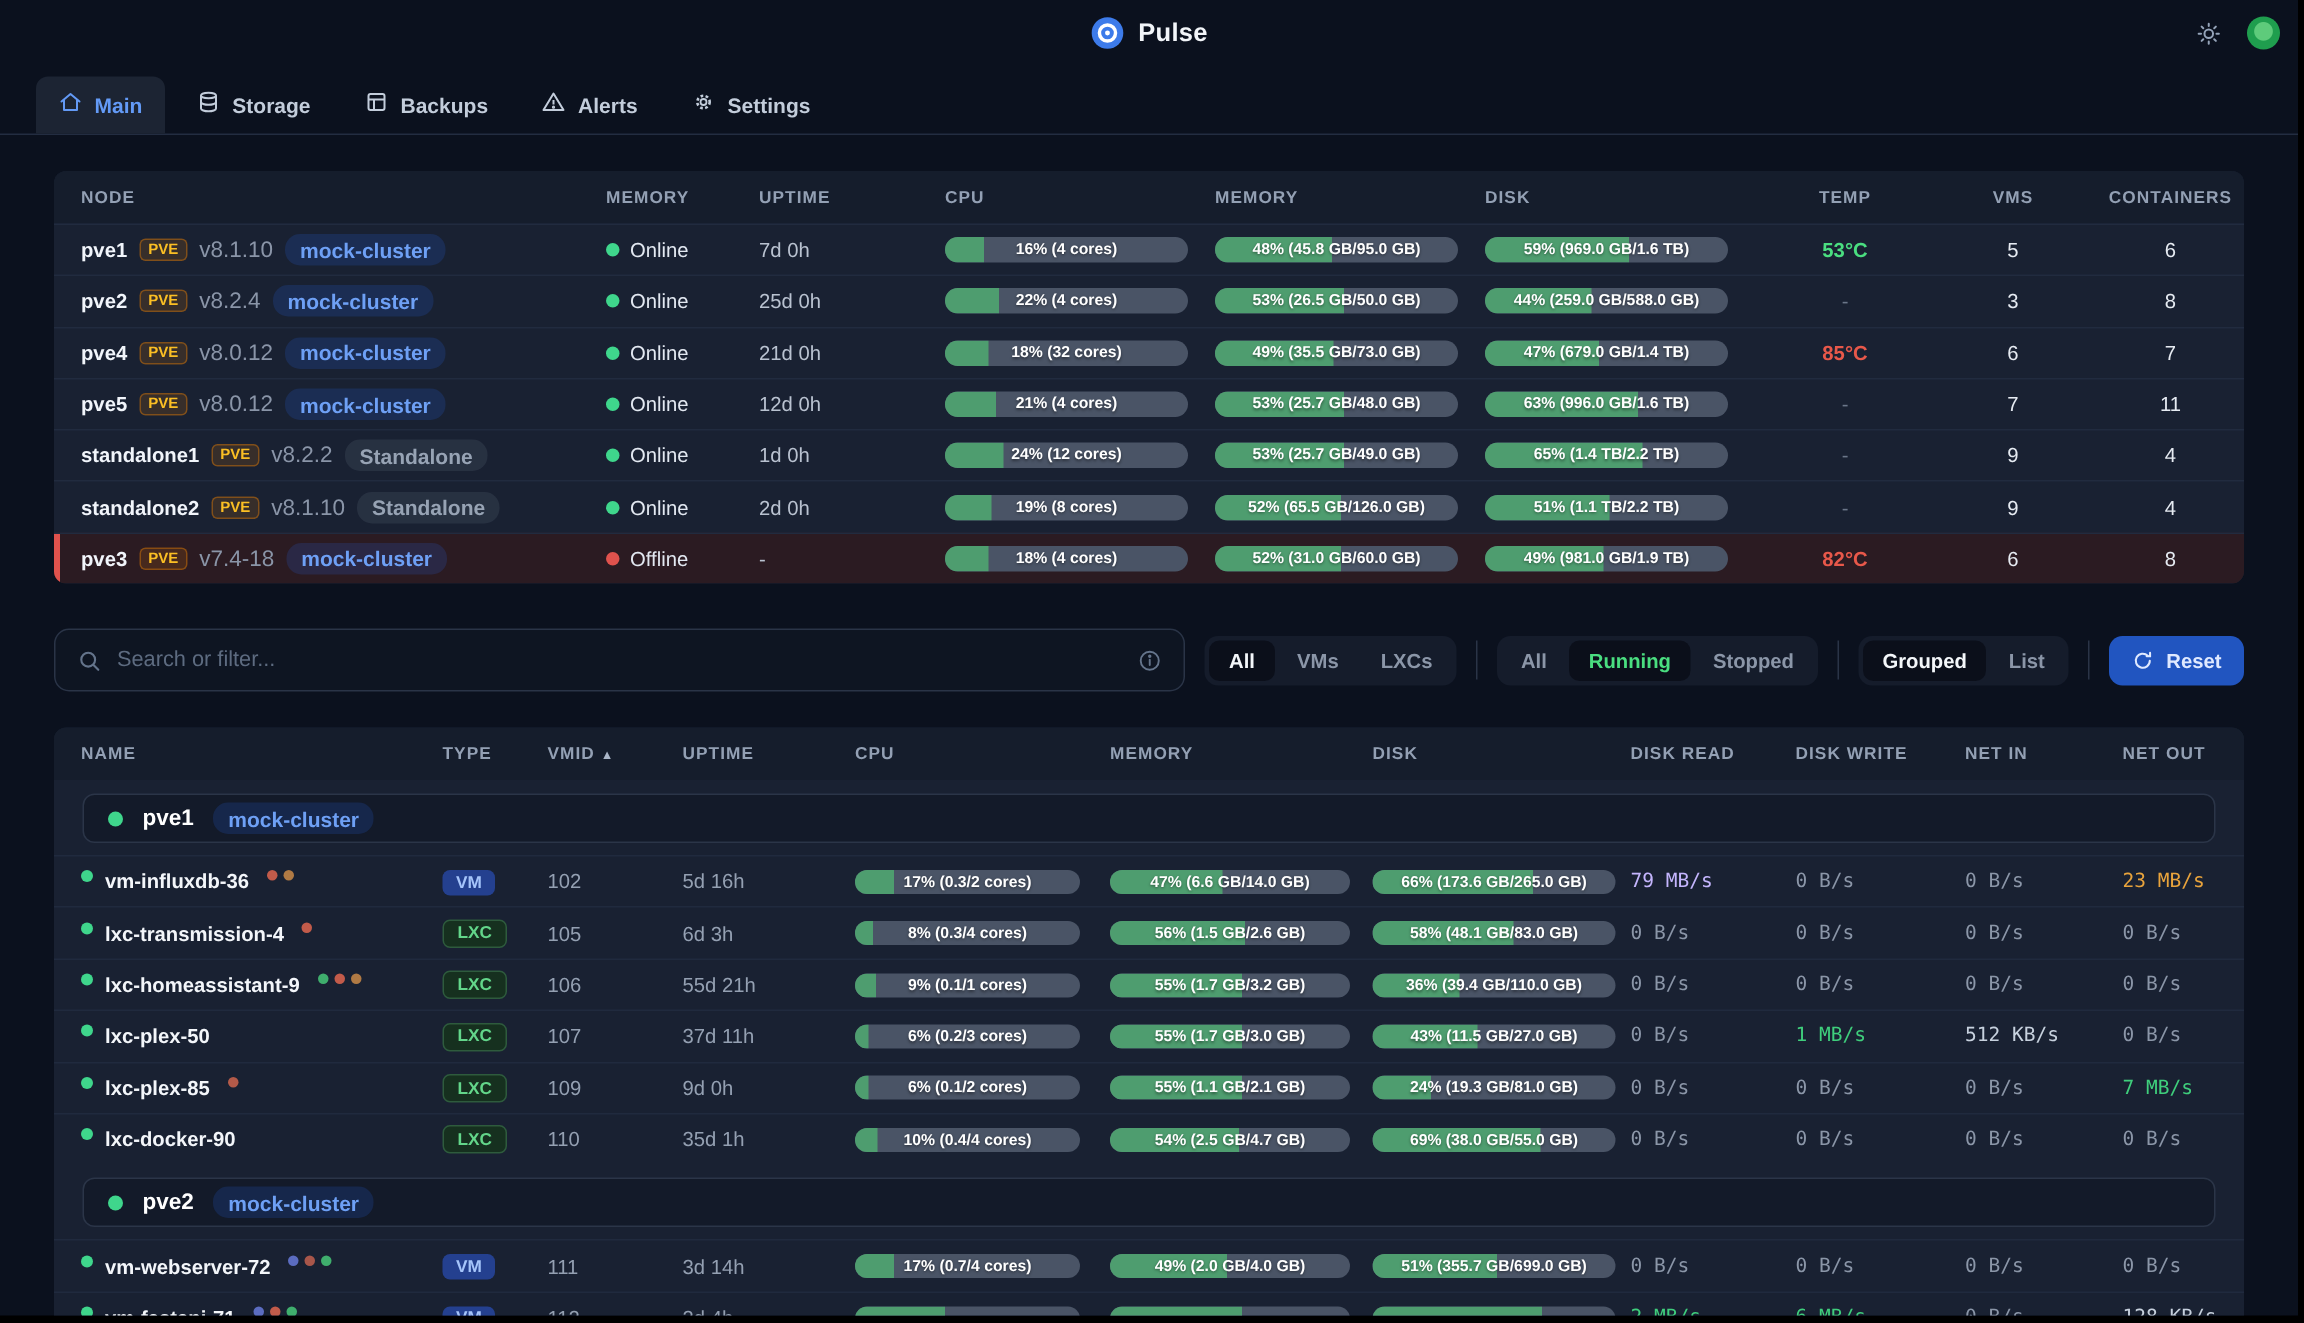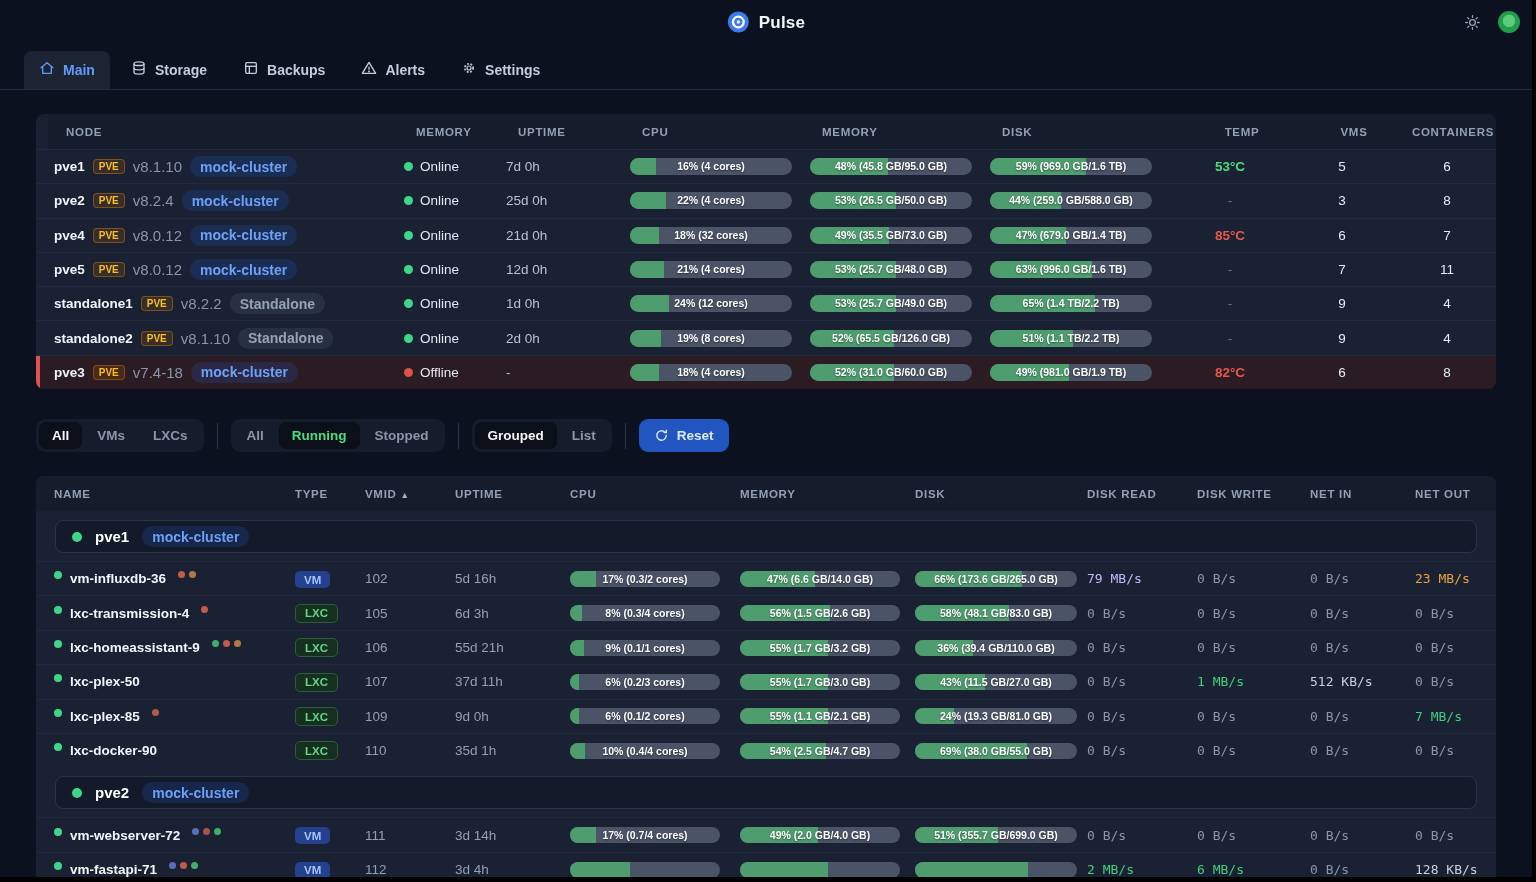--- a/index.html
+++ b/index.html
@@ -32,21 +32,21 @@
 
   
   .card { background:#192132; border-radius:8px; overflow:hidden; }
   .nodes-card { margin-bottom:30px; }
   .hrow { display:grid; align-items:center; height:35px; background:#151d2c;
     padding-left:18px; }
   .hcell { font-size:11.5px; font-weight:700; letter-spacing:.7px; color:#93a0b4; }
   .hcell.center { text-align:center; }
   .sort-arrow { font-size:8.5px; color:#aab6c8; margin-left:4px; }
 
-  .ngrid { grid-template-columns:350px 102px 124px 180px 180px 184px 112px 112px 1fr;margin-left:12px; }
+  .ngrid { grid-template-columns:350px 102px 124px 180px 180px 184px 112px 112px 1fr; }
   .node-row { display:grid; grid-template-columns:350px 102px 124px 180px 180px 184px 112px 112px 1fr;
     align-items:center; height:34.3px; padding-left:18px;
     border-top:1px solid #212b3f; background:#192132; cursor:pointer; }
   .node-row.offline { background:#2b1b22; box-shadow:inset 4px 0 0 #e0524d; }
 
   .name-cell { display:flex; align-items:center; gap:8px; }
   .node-name { font-size:13.5px; font-weight:700; color:#f1f5fb; }
   .pve-badge { font-size:10px; font-weight:700; color:#fbbf24;
     background:rgba(217,119,6,.16); border:1px solid rgba(217,119,6,.45);
     padding:1px 5px; border-radius:4px; }
@@ -430,20 +430,32 @@
               </div>
             </div>
             <div class="temp red">82°C</div>
             <div class="center-txt">6</div>
             <div class="center-txt">8</div>
           </div>
         </div>
     </div>
 
     <div class="filterbar">
+      <div class="search">
+        <svg viewBox="0 0 24 24" fill="none" stroke="currentColor" stroke-width="2" stroke-linecap="round">
+            <circle cx="11" cy="11" r="6.5"></circle>
+            <path d="M16 16l4.5 4.5"></path>
+          </svg>
+        <input type="text" placeholder="Search or filter..." style="">
+        <svg viewBox="0 0 24 24" fill="none" stroke="currentColor" stroke-width="1.8" stroke-linecap="round">
+            <circle cx="12" cy="12" r="8.5"></circle>
+            <path d="M12 11v5"></path>
+            <circle cx="12" cy="7.8" r="0.7" fill="currentColor"></circle>
+          </svg>
+      </div>
       <div class="seg-group">
           <div class="seg active">All</div>
           <div class="seg">VMs</div>
           <div class="seg">LXCs</div>
         </div>
       <div class="vdiv"></div>
       <div class="seg-group">
           <div class="seg">All</div>
           <div class="seg active green">Running</div>
           <div class="seg">Stopped</div>

